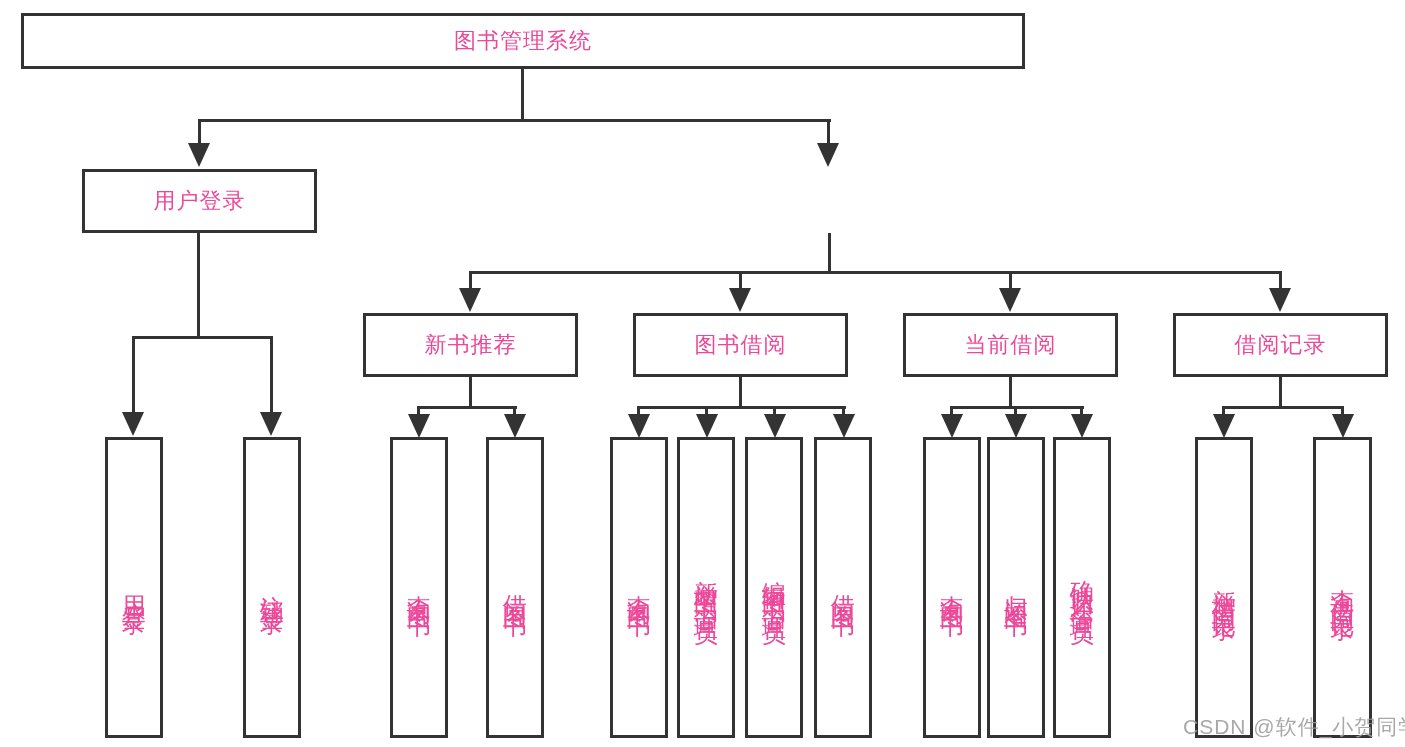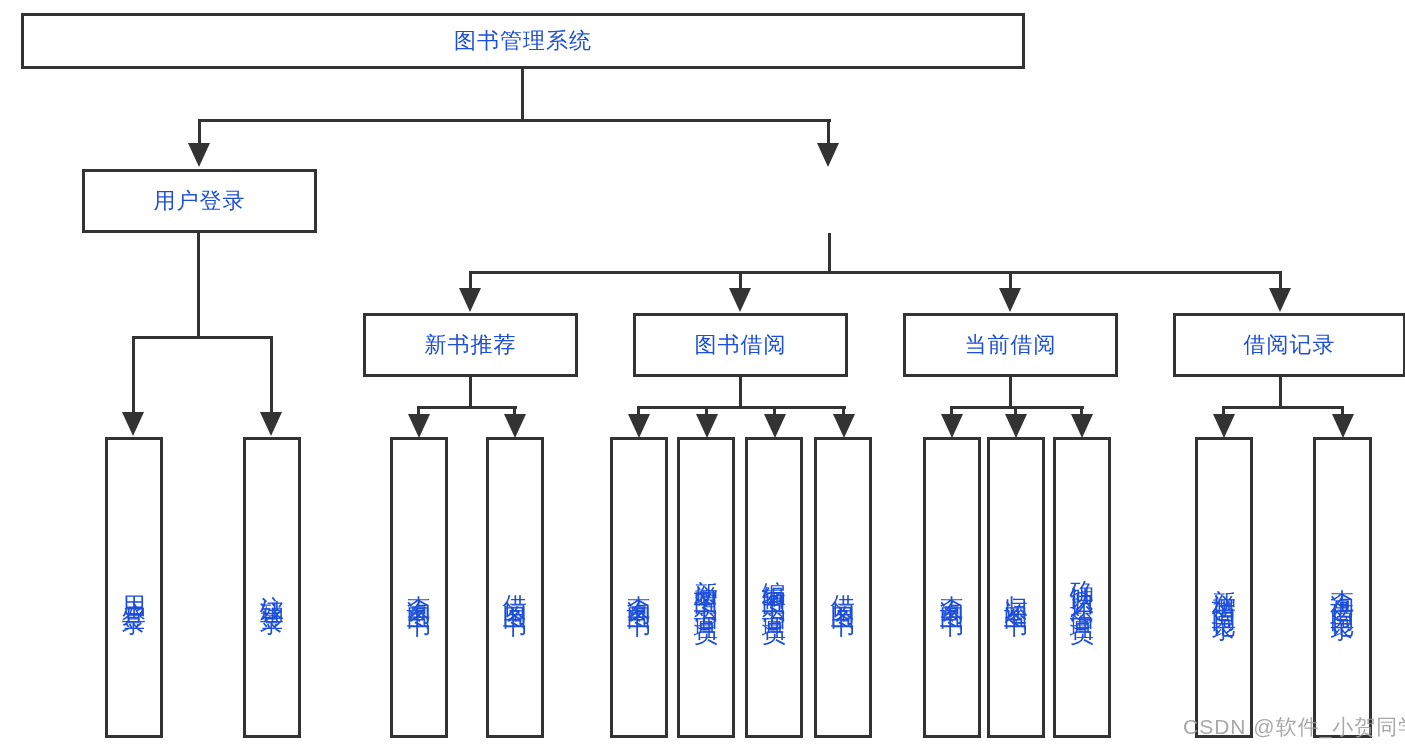--- a/index.html
+++ b/index.html
@@ -9,21 +9,21 @@
     height: 747px;
     background: #ffffff;
     font-family: "Liberation Sans", sans-serif;
     overflow: hidden;
   }
   .node {
     position: absolute;
     box-sizing: border-box;
     border: 3px solid #333333;
     background: #ffffff;
-    color: #1d4ed8;
+    color: #ec4899;
     display: flex;
     align-items: center;
     justify-content: center;
   }
   .h-label { font-size: 22px; letter-spacing: 1px; white-space: nowrap; }
   .v-label {
     writing-mode: vertical-rl;
     text-orientation: mixed;
     font-size: 24px;
     letter-spacing: 6px;
@@ -89,21 +89,21 @@
 
   <div class="node" style="left:633px; top:313px; width:215px; height:64px;">
     <span class="h-label">图书借阅</span>
   </div>
   <div class="node" style="left:363px; top:313px; width:215px; height:64px;">
     <span class="h-label">新书推荐</span>
   </div>
   <div class="node" style="left:903px; top:313px; width:215px; height:64px;">
     <span class="h-label">当前借阅</span>
   </div>
-  <div class="node" style="left:1173px; top:313px; width:233px; height:64px;">
+  <div class="node" style="left:1173px; top:313px; width:215px; height:64px;">
     <span class="h-label">借阅记录</span>
   </div>
 
   <div class="ln" style="left:469px;  top:377px; width:3px; height:31px;"></div>
   <div class="ln" style="left:739px;  top:377px; width:3px; height:31px;"></div>
   <div class="ln" style="left:1009px; top:377px; width:3px; height:31px;"></div>
   <div class="ln" style="left:1279px; top:377px; width:3px; height:31px;"></div>
 
   <div class="ln" style="left:417px;  top:406px; width:100px; height:3px;"></div>
   <div class="ln" style="left:637px;  top:406px; width:209px; height:3px;"></div>

